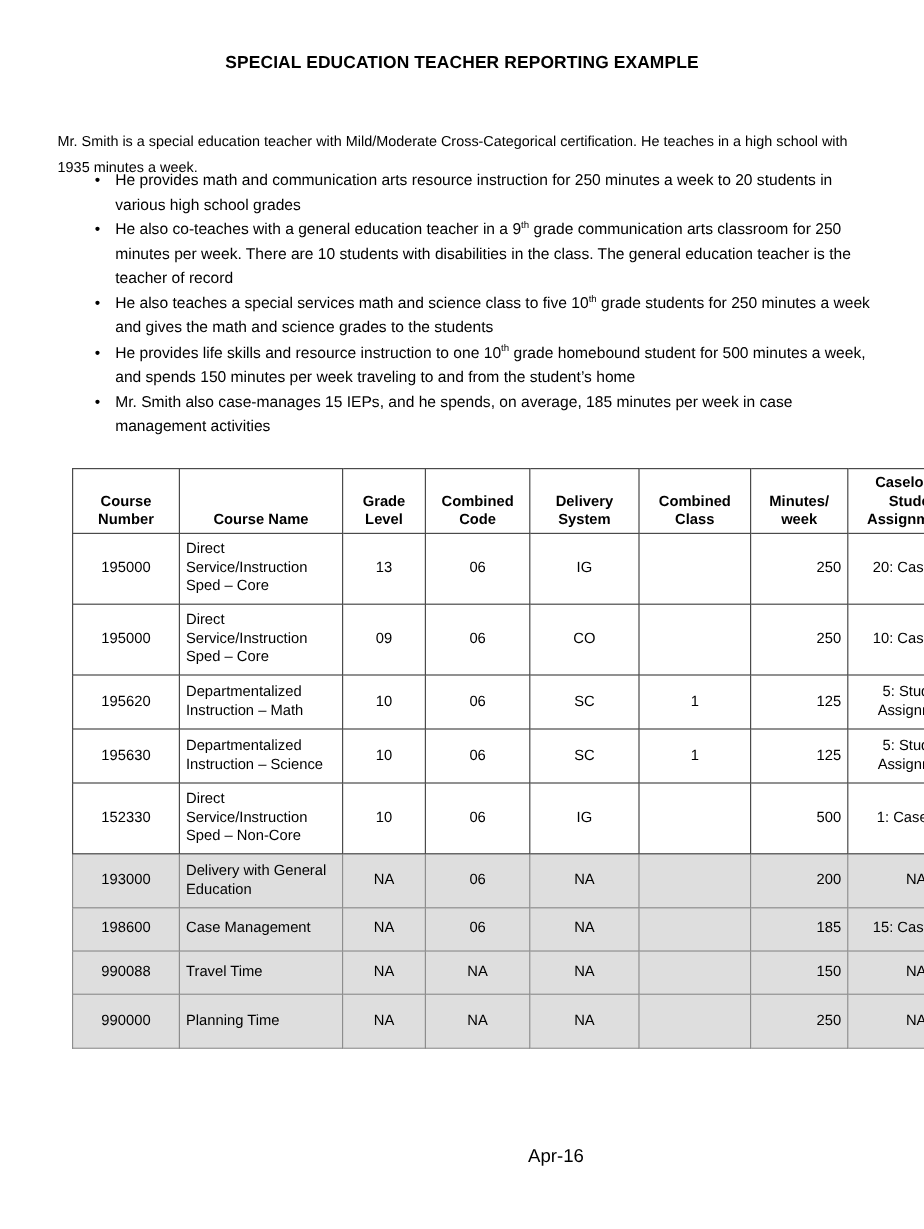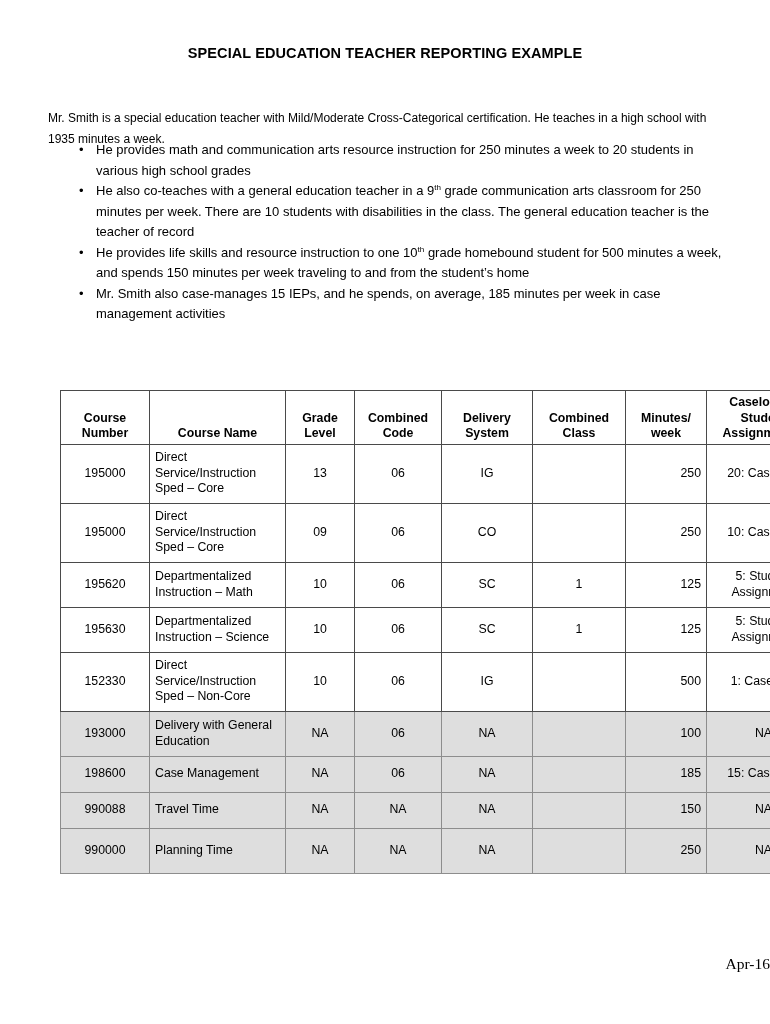--- a/index.html
+++ b/index.html
@@ -120,39 +120,40 @@
     left: 48px;
     width: 690px;
     font-size: 13px;
     line-height: 19.5px;
   }
   .footer-date {
     position: absolute;
     top: 955px;
     left: 0;
     width: 770px;
-    text-align: right;
+    text-align: left;
     padding-left: 440px;
     box-sizing: border-box;
-    font-family: Liberation Serif, serif;
+    font-family: Liberation Sans, sans-serif;
     font-size: 15.5px;
   }
 </style>
 </head>
 <body>
 
 <div class="page">
 
   <div class="doc-title">SPECIAL EDUCATION TEACHER REPORTING EXAMPLE</div>
 
   <div class="intro">Mr. Smith is a special education teacher with Mild/Moderate Cross-Categorical certification. He teaches in a high school with 1935 minutes a week.</div>
 
   <ul class="bullets">
       <li><span>He provides math and communication arts resource instruction for 250 minutes a week to 20 students in various high school grades</span></li>
       <li><span>He also co-teaches with a general education teacher in a 9</span><sup>th</sup><span> grade communication arts classroom for 250 minutes per week.  There are 10 students with disabilities in the class.  The general education teacher is the teacher of record</span></li>
+      <li><span>He also teaches a special services math and science class to five 10</span><sup>th</sup><span> grade students for 250 minutes a week and gives the math and science grades to the students</span></li>
       <li><span>He provides life skills and resource instruction to one 10</span><sup>th</sup><span> grade homebound student for 500 minutes a week, and spends 150 minutes per week traveling to and from the student’s home</span></li>
       <li><span>Mr. Smith also case-manages 15 IEPs, and he spends, on average, 185 minutes per week in case management activities</span></li>
     </ul>
 
   <table class="report">
     <thead>
       <tr>
         <th class="c-num">
           <span>Course</span><br>
           <span>Number</span>
@@ -236,21 +237,21 @@
           <td class="c-min">500</td>
           <td class="c-case"><span>1: Caseload</span></td>
         </tr>
         <tr class="med shaded">
           <td class="c-num">193000</td>
           <td class="c-name"><span>Delivery with General</span><br><span>Education</span></td>
           <td class="c-grade">NA</td>
           <td class="c-prog">06</td>
           <td class="c-deliv">NA</td>
           <td class="c-comb"></td>
-          <td class="c-min">100</td>
+          <td class="c-min">200</td>
           <td class="c-case"><span>NA</span></td>
         </tr>
         <tr class="short shaded">
           <td class="c-num">198600</td>
           <td class="c-name"><span>Case Management</span></td>
           <td class="c-grade">NA</td>
           <td class="c-prog">06</td>
           <td class="c-deliv">NA</td>
           <td class="c-comb"></td>
           <td class="c-min">185</td>

